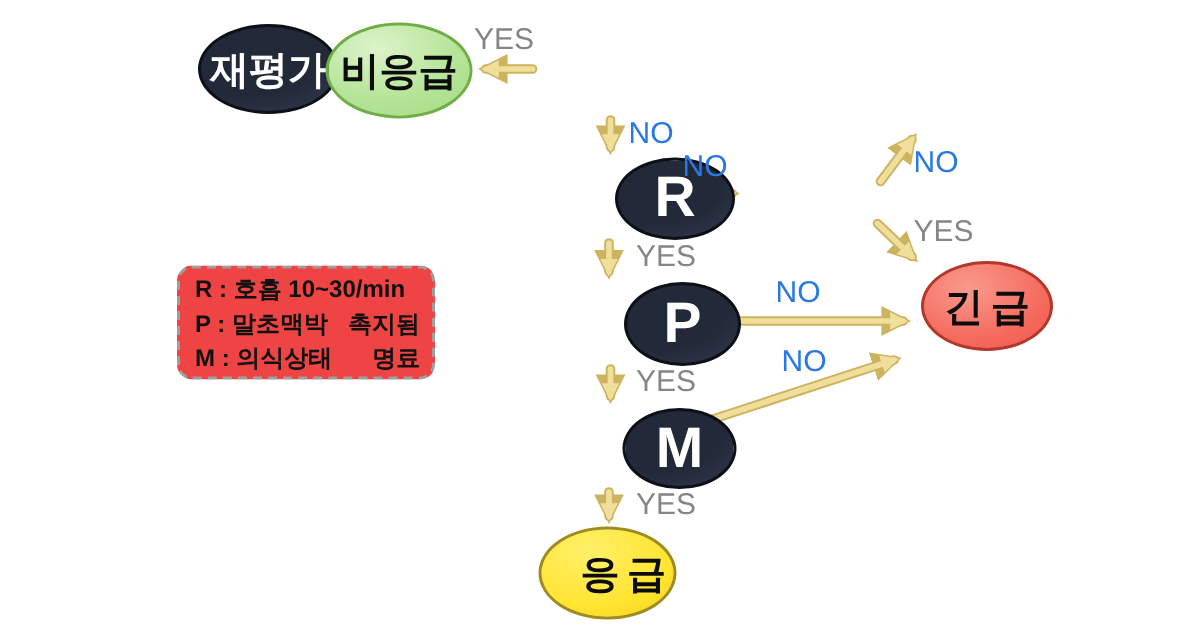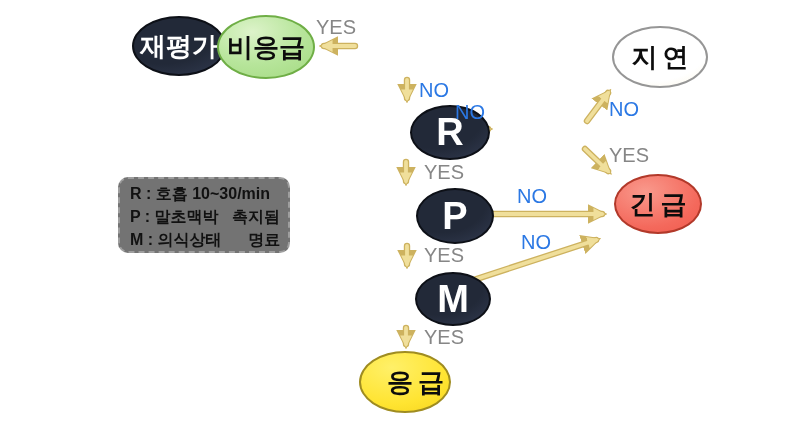--- a/index.html
+++ b/index.html
@@ -40,21 +40,21 @@
   .rpm{font-size:38px;font-weight:bold;}
   .small3{font-size:14px;font-weight:bold;line-height:1.3;white-space:pre-line;}
   .elabel{
     position:absolute;transform:translate(-50%,-50%);
     font-size:20px;font-weight:normal;white-space:nowrap;text-align:center;
   }
   .yes{color:#868686;}
   .no{color:#2b78e4;}
   .legend{
     position:absolute;left:118px;top:177px;width:172px;height:76px;
-    background:#737373;border:2px dashed #9e9e9e;border-radius:10px;
+    background:#ef4444;border:2px dashed #9e9e9e;border-radius:10px;
     box-sizing:border-box;padding:3px 0 0 10px;
   }
   .legend .line{
     font-size:16px;font-weight:bold;color:#111111;line-height:23px;white-space:pre;
   }
 </style>
 </head>
 <body>
 
 <div class="stage">
@@ -132,23 +132,20 @@
   <div class="node green" style="left:217px;top:15px;width:98px;height:64px;">
     <span class="txt kor">비응급</span>
   </div>
 
 
   <div class="node dark" style="left:362px;top:105px;width:80px;height:55px;">
     <span class="txt rpm">R</span>
   </div>
 
 
-  <div class="node whitey" style="left:612px;top:26px;width:96px;height:62px;">
-    <span class="txt kor spread">지연</span>
-  </div>
 
   <div class="node dark" style="left:368px;top:188px;width:78px;height:56px;">
     <span class="txt rpm">P</span>
   </div>
 
   <div class="node red" style="left:614px;top:174px;width:88px;height:60px;">
     <span class="txt kor spread">긴급</span>
   </div>
 
   <div class="node dark" style="left:367px;top:272px;width:76px;height:54px;">

